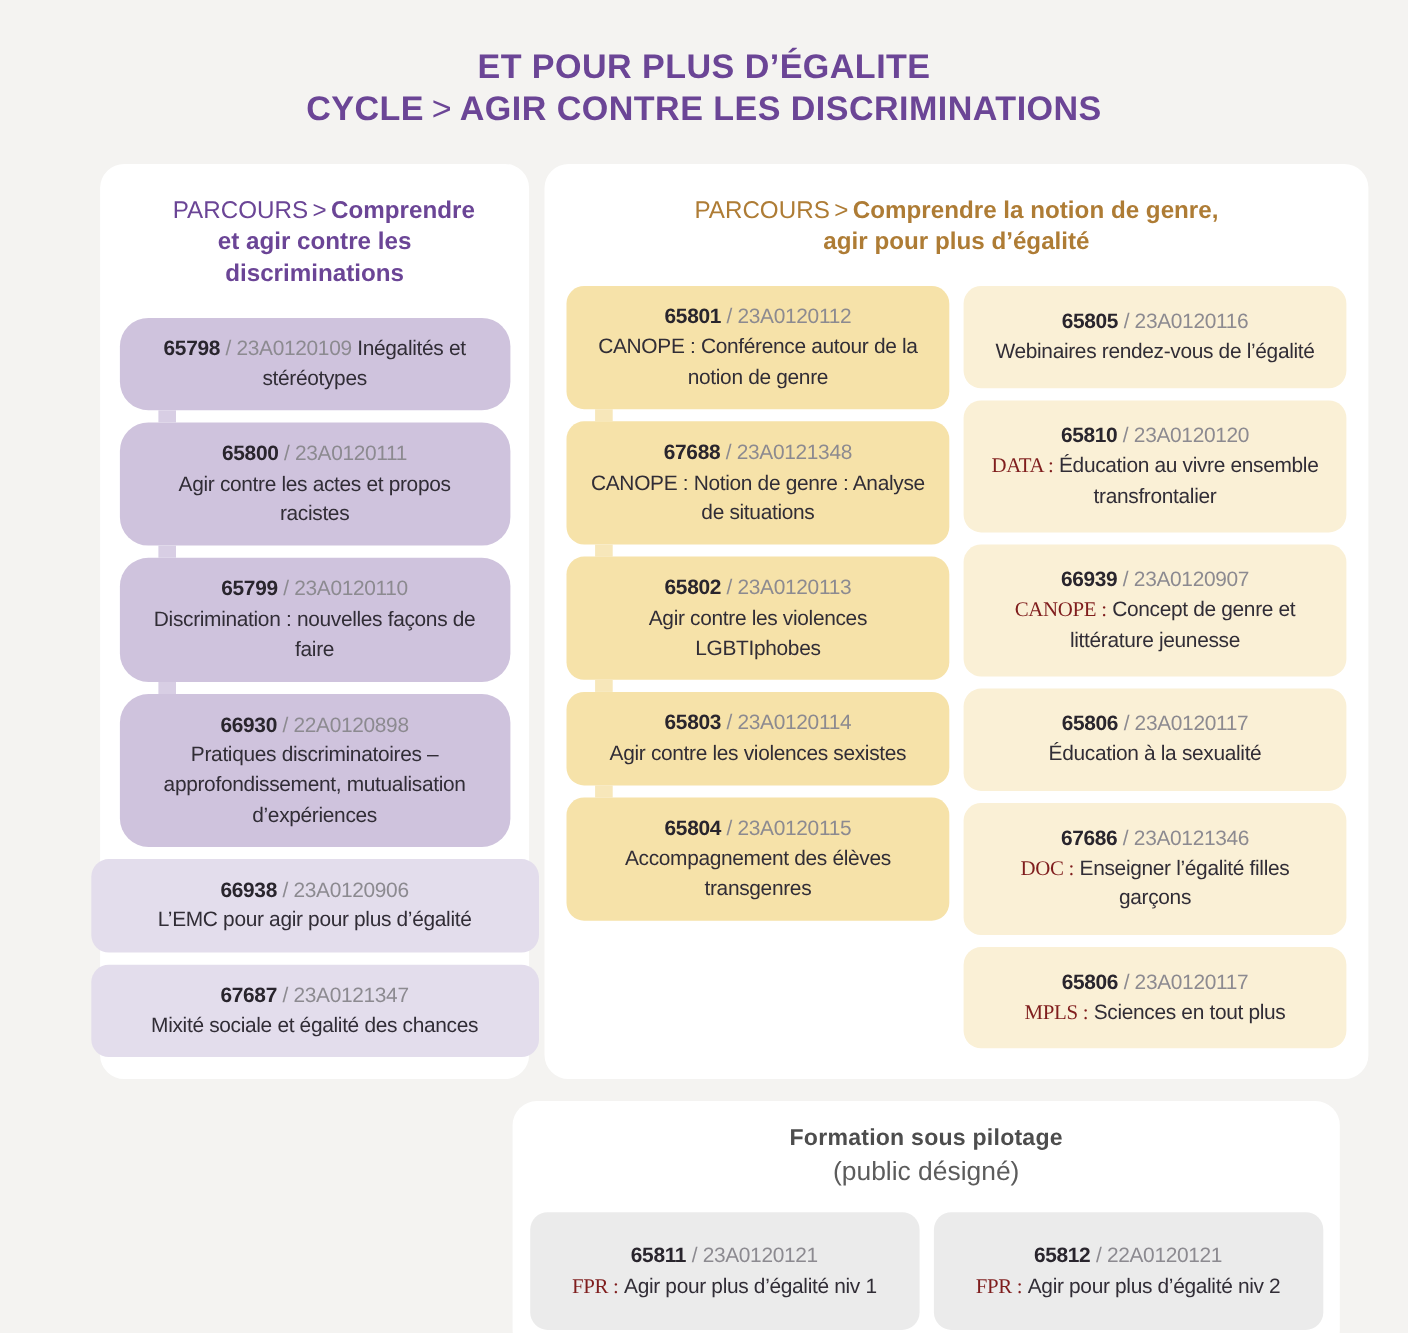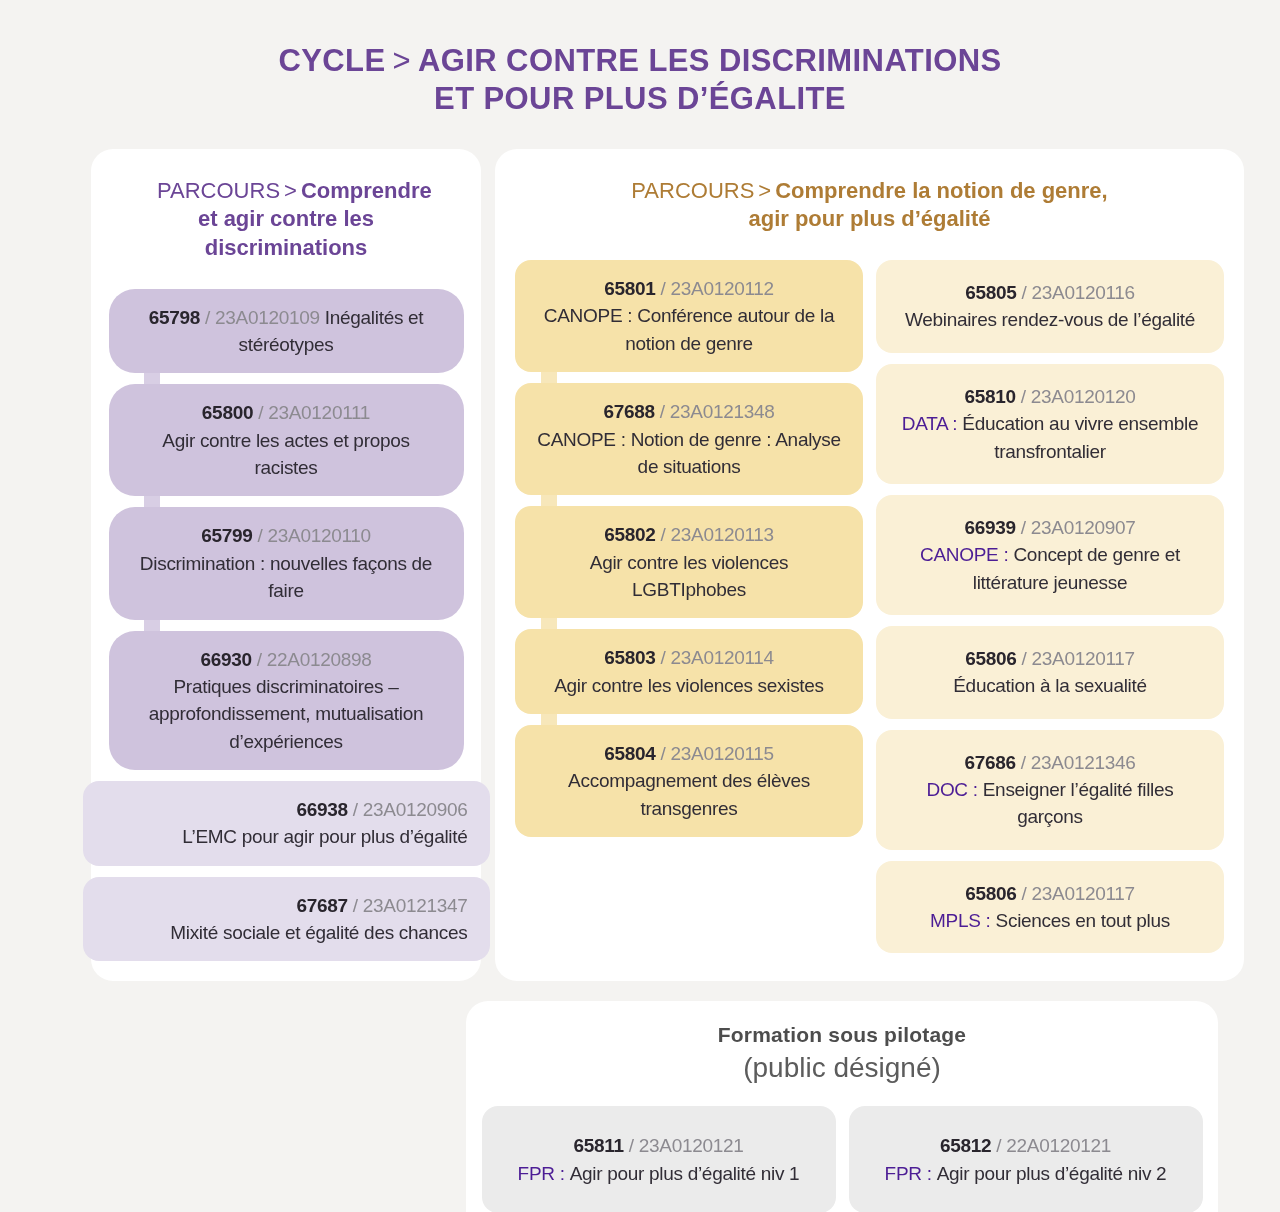--- a/index.html
+++ b/index.html
@@ -47,60 +47,60 @@
     border-radius:16px;
     text-align:center;
     box-sizing:border-box;
     width:100%;
     font-size:19px;
     line-height:1.44;
     letter-spacing:-0.3px;
     padding:15px 22px;
   }
   .c-purple{background:#cfc3dd;width:355px;border-radius:26px;}
-  .c-purple-light{background:#e3ddec;width:407px;text-align:right;}
+  .c-purple-light{background:#e3ddec;width:407px;}
   .c-yellow{background:#f6e2a9;}
   .c-yellow-light{background:#faf0d6;padding:19px 22px;}
   .c-gray{background:#ebebeb;width:354px;padding:26px 16px;}
   .card .num{font-weight:700;color:#29252d;}
   .card .slash{color:#8c8a90;padding:0 5px;}
   .card .code{color:#8c8a90;}
   .card .head{display:block;}
   .card .ttl{display:block;}
   .card.flow .head,.card.flow .ttl{display:inline;}
-  .prefix{color:#4c1d95;}
+  .prefix{color:#7f1d1d;font-family:Liberation Serif, serif;}
   .prefix:not(:empty){margin-right:5px;}
   
   .connector{width:16px;height:11px;align-self:flex-start;}
   .left-cards .connector{margin-left:36px;}
   .col .connector{margin-left:26px;}
   .cn-purple{background:#d8cee4;}
   .cn-yellow{background:#f7e7ba;}
   .spacer{height:11px;}
   
   .pilotage-wrap{padding:0 62px;margin-top:20px;}
   .pilotage{
     margin-left:404px;
     width:752px;
     min-height:205px;
     border-radius:22px;
     padding:22px 15px;
   }
   .pl-title{font-size:21px;font-weight:700;color:#4d4d4d;text-align:center;margin:0;letter-spacing:.2px;}
-  .pl-sub{font-size:28px;font-weight:400;color:#5c5c5c;text-align:center;margin:5px 0 22px;}
+  .pl-sub{font-size:24px;font-weight:400;color:#5c5c5c;text-align:center;margin:5px 0 22px;}
   .prow{display:flex;gap:13px;justify-content:center;}
 </style>
 </head>
 <body>
 
 <div class="canvas">
 
   <header class="main-title">
+    <div>ET POUR PLUS D’ÉGALITE</div>
     <div><span>CYCLE</span><span class="t-sep">&gt;</span><span>AGIR CONTRE LES DISCRIMINATIONS</span></div>
-    <div>ET POUR PLUS D’ÉGALITE</div>
   </header>
 
   <div class="row">
 
     <section class="panel left-panel">
       <h2 class="panel-head"><span>PARCOURS</span><span class="h-sep">&gt;</span><span class="hb">Comprendre et agir contre les discriminations</span></h2>
 
       <div class="cards left-cards">
 
         <div class="card c-purple flow">

